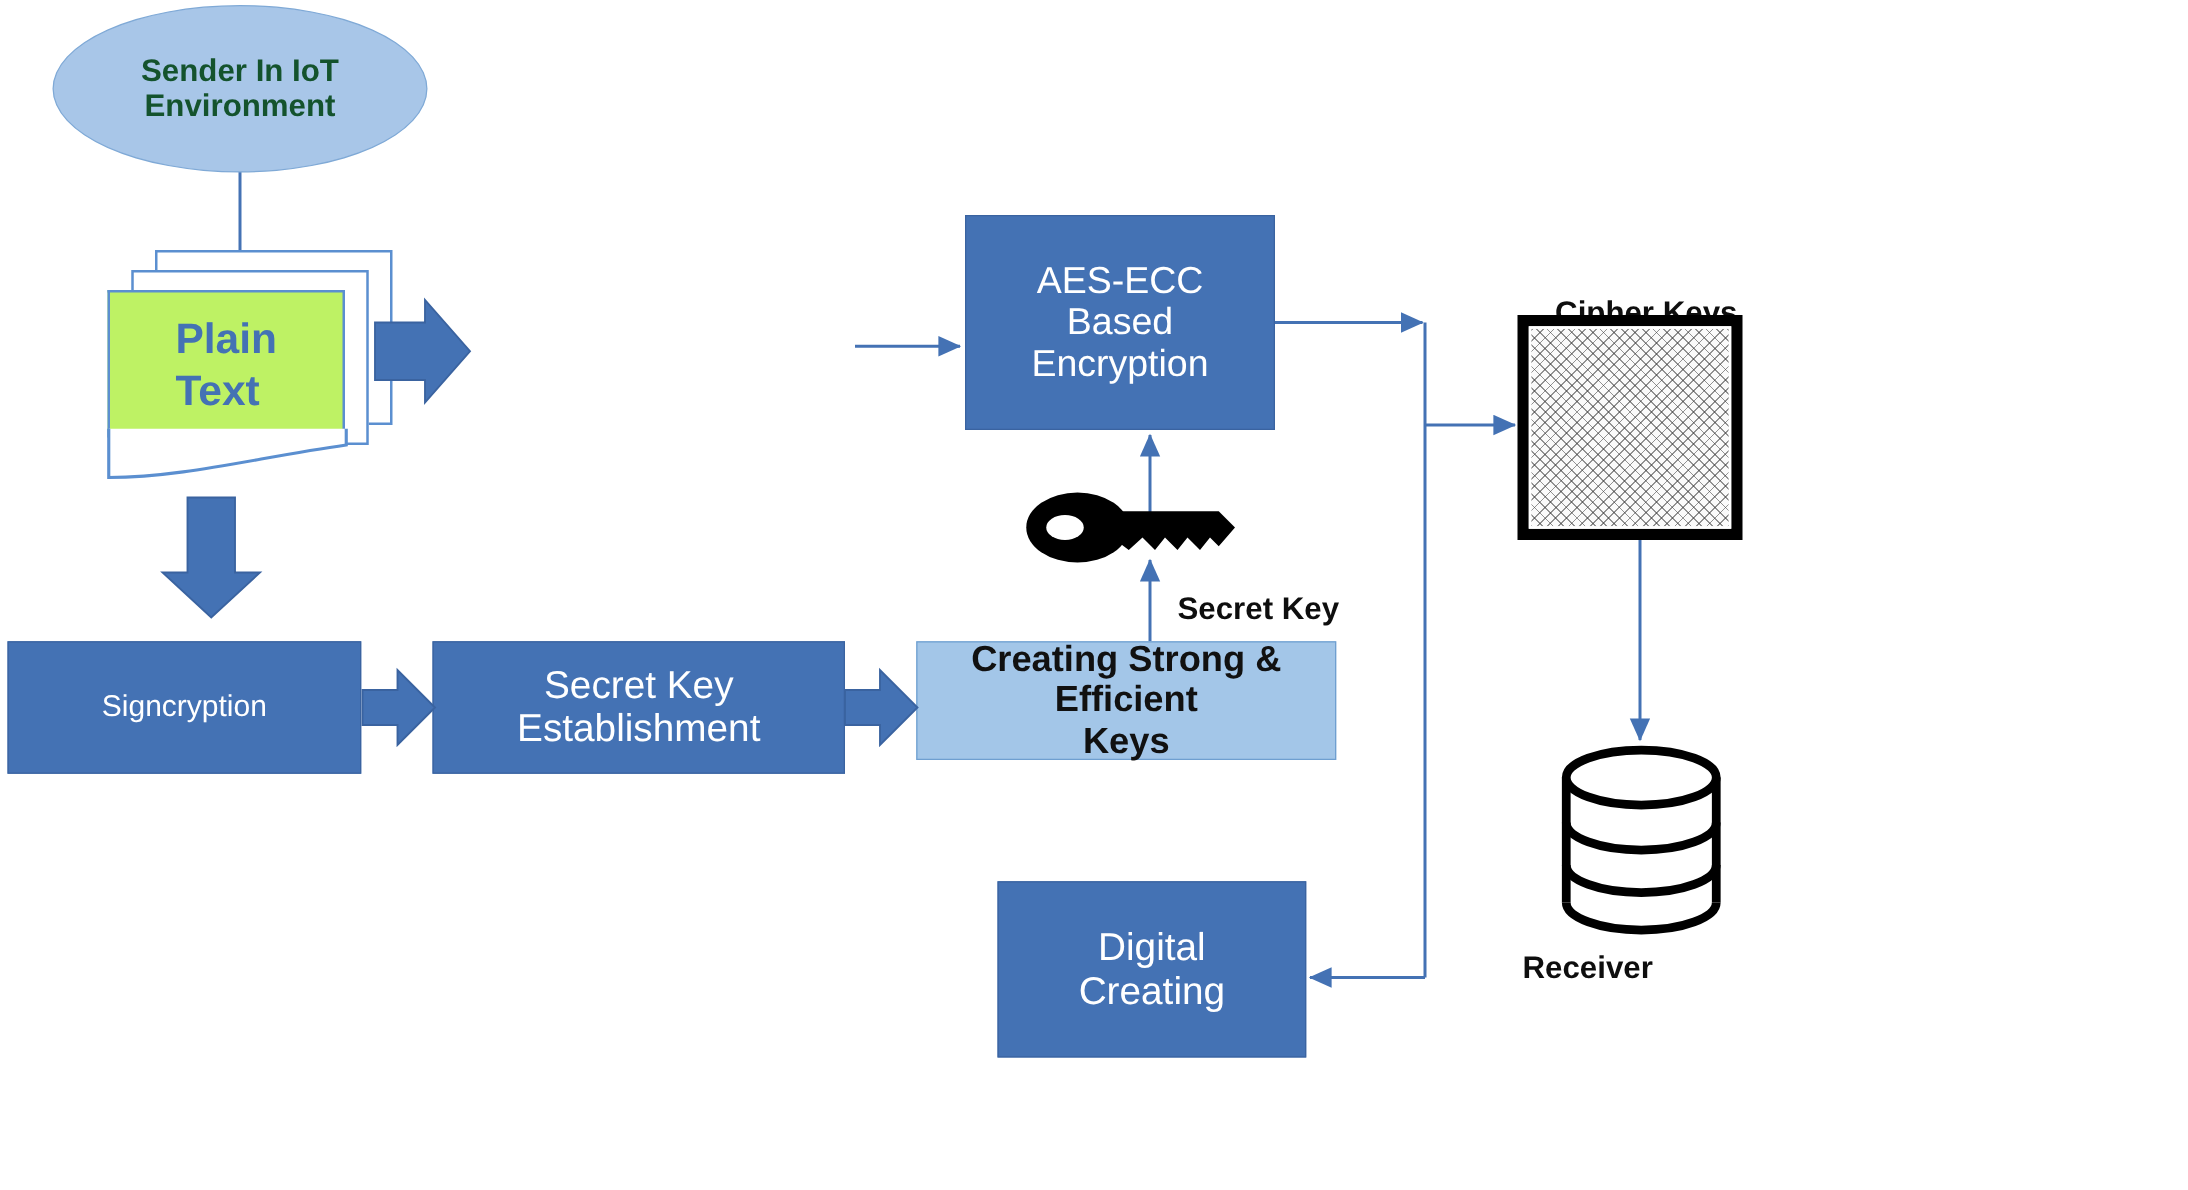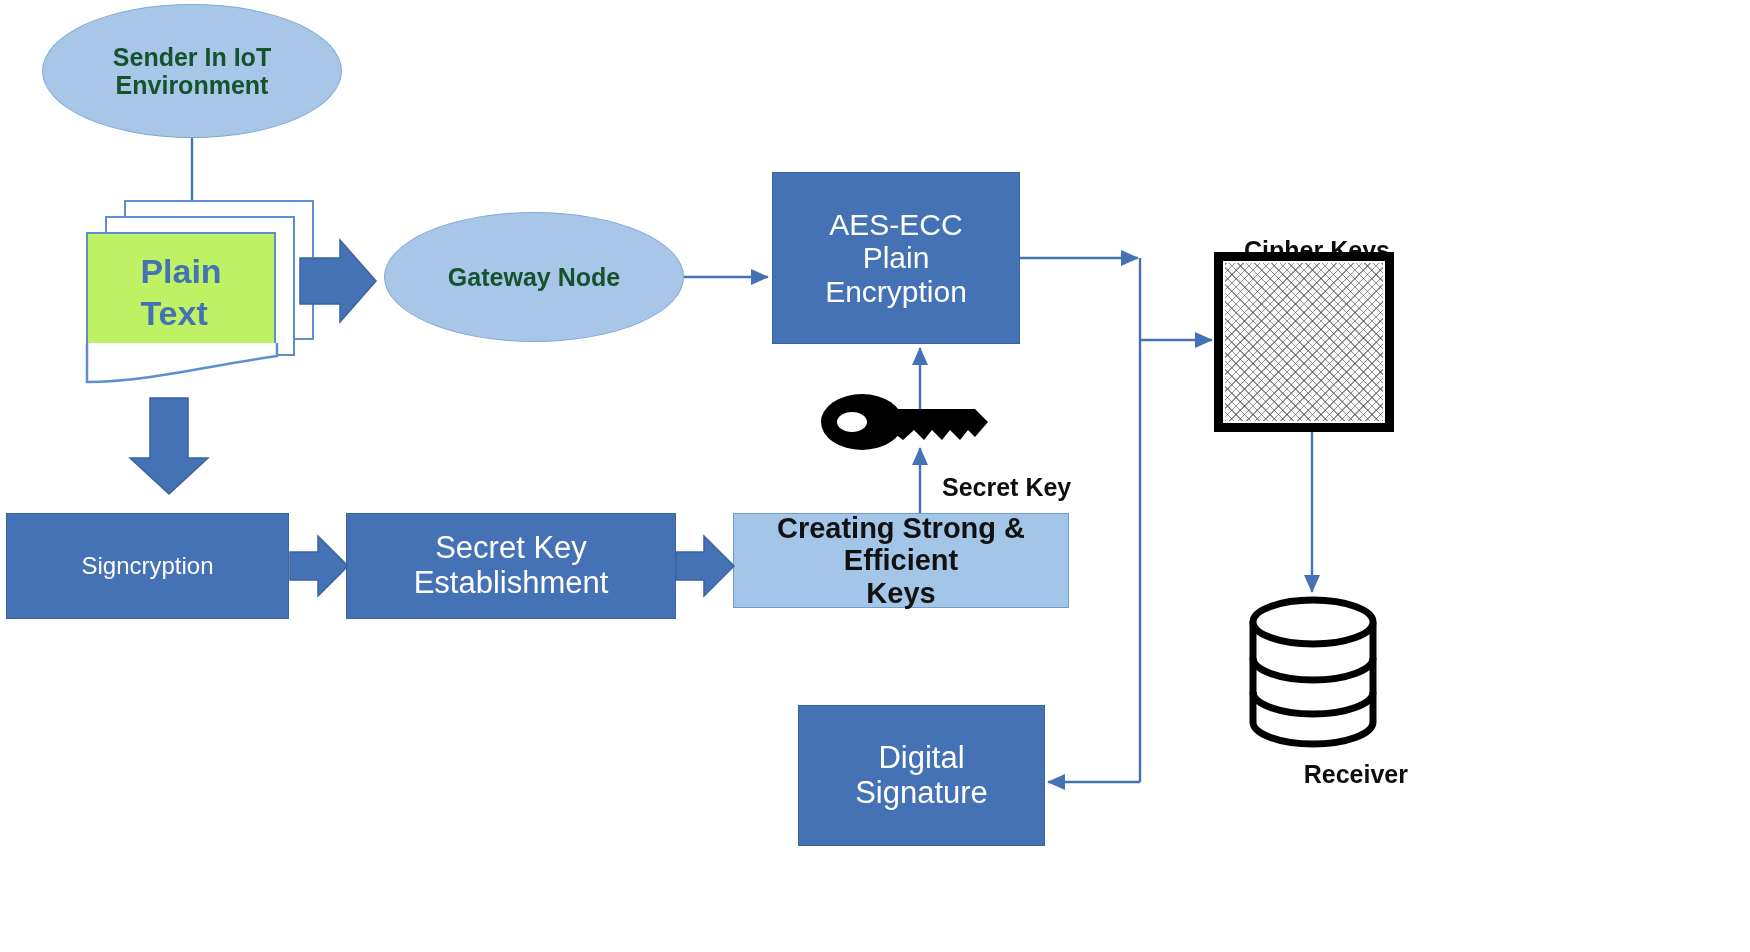--- a/index.html
+++ b/index.html
@@ -185,58 +185,55 @@
     <div class="doc-sheet" style="left:19px; top:16px; width:190px; height:140px;"></div>
     <div class="doc-front" style="left:0px; top:32px; width:190px; height:118px;">
       <span style="white-space:pre-line;">Plain
 Text</span>
     </div>
     <svg class="doc-curl" style="left:0px; top:142px; width:194px; height:44px;" viewBox="0 0 194 44" xmlns="http://www.w3.org/2000/svg">
       <path d="M1,1 L1,40 C60,40 120,24 191,14 L191,1" fill="#ffffff" stroke="#5b8fd0" stroke-width="2.5"></path>
     </svg>
   </div>
 
-  <div class="node ellipse" style="left:384px; top:212px; width:300px; height:130px; font-size:25px;">
-    <span>Gateway Node</span>
-  </div>
 
   <div class="node box-dark" style="left:772px; top:172px; width:248px; height:172px; font-size:30px;">
     <span style="white-space:pre-line;">AES-ECC
-Plain
+Based
 Encryption</span>
   </div>
 
   <div class="node box-dark" style="left:6px; top:513px; width:283px; height:106px; font-size:24px;">
     <span>Signcryption</span>
   </div>
 
   <div class="node box-dark" style="left:346px; top:513px; width:330px; height:106px; font-size:31px;">
     <span style="white-space:pre-line;">Secret Key
 Establishment</span>
   </div>
 
   <div class="node box-light" style="left:733px; top:513px; width:336px; height:95px; font-size:29px;">
     <span style="white-space:pre-line;">Creating Strong &amp; Efficient
 Keys</span>
   </div>
 
   <div class="node box-dark" style="left:798px; top:705px; width:247px; height:141px; font-size:31px;">
     <span style="white-space:pre-line;">Digital
-Signature</span>
+Creating</span>
   </div>
 
   <div class="plain-label" style="left:1222px; top:206px; width:190px; text-align:center; font-size:25px;">
     <span>Cipher Keys</span>
   </div>
   <div class="cipher-frame" style="left:1214px; top:252px; width:180px; height:180px;">
     <div class="cipher-inner"></div>
   </div>
 
   <div class="plain-label" style="left:942px; top:443px; font-size:25px;">
     <span>Secret Key</span>
   </div>
 
 
-  <div class="plain-label" style="left:1218px; top:730px; width:190px; text-align:right; font-size:25px;">
+  <div class="plain-label" style="left:1218px; top:730px; width:190px; text-align:left; font-size:25px;">
     <span>Receiver</span>
   </div>
 
 </div>
 
 </body></html>

